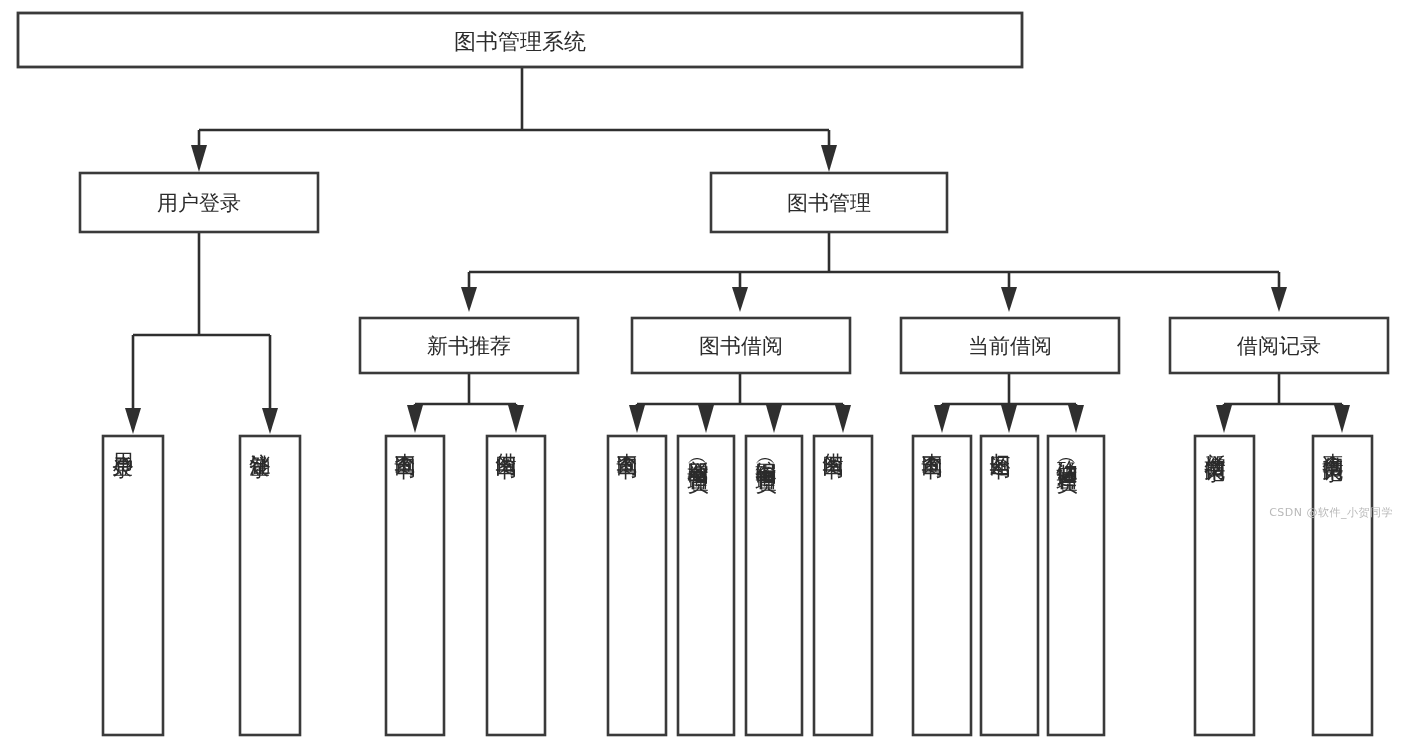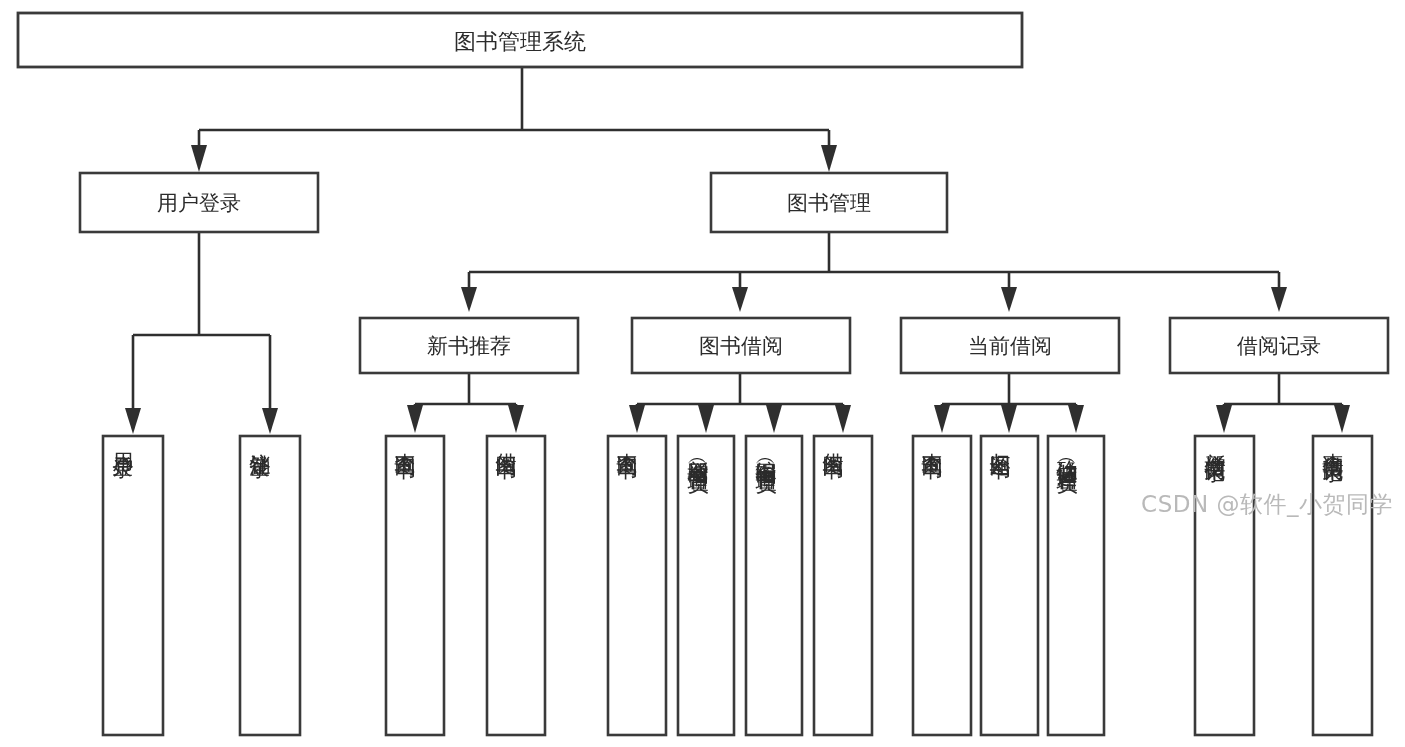--- a/index.html
+++ b/index.html
@@ -67,21 +67,21 @@
     letter-spacing: 2px;
     line-height: 1;
     white-space: nowrap;
     pointer-events: none;
   }
   #watermark {
     position: absolute;
     right: 12px;
     bottom: 6px;
     font-family: "DejaVu Sans", "Liberation Sans", sans-serif;
-    font-size: 23px;
+    font-size: 11px;
     color: #b9b9b9;
     letter-spacing: 0.5px;
     white-space: nowrap;
   }
 </style>
 </head>
 <body>
 
 <div id="diagram-root">
 

